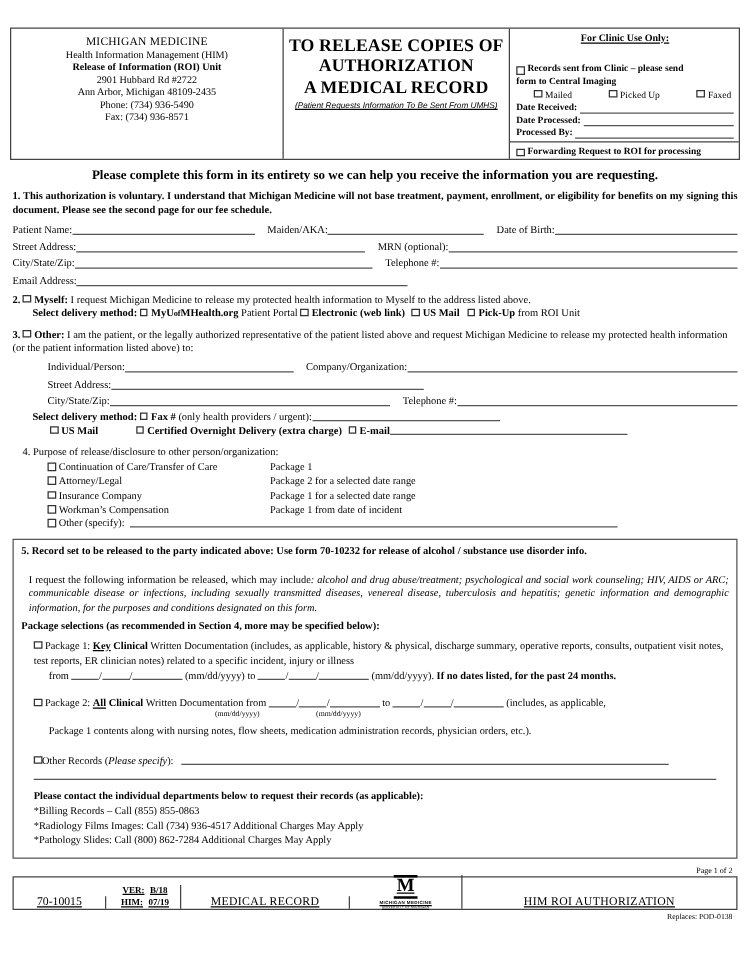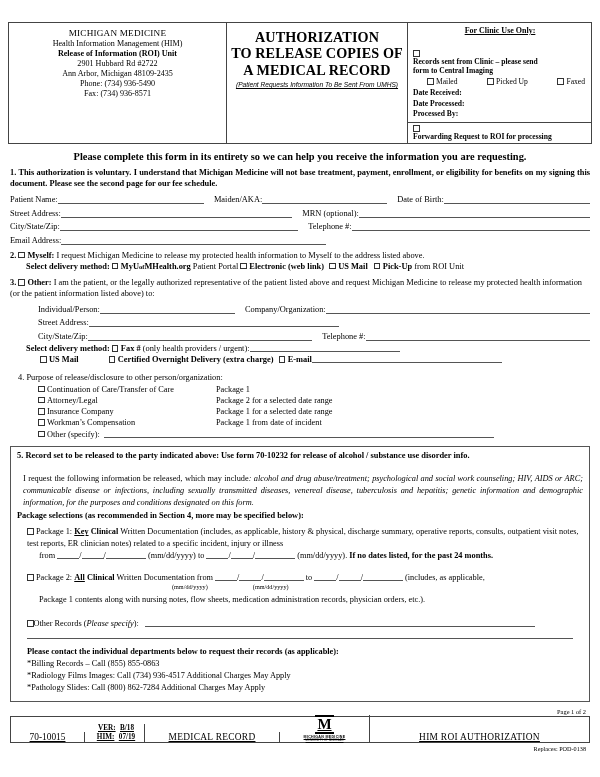--- a/index.html
+++ b/index.html
@@ -73,21 +73,21 @@
     line-height: 1.28;
   }
   .hdr-right .clinic-title {
     text-align: center;
     font-weight: bold;
     text-decoration: underline;
     font-size: 8px;
     margin-bottom: 14px;
   }
   .hdr-right .b { font-weight: bold; }
-  .hdr-right .row { display: flex; align-items: flex-start; flex-direction: column; }
+  .hdr-right .row { display: flex; align-items: flex-end; }
   .hdr-right .mpf {
     display: flex;
     justify-content: space-between;
     padding: 1px 2px 1px 14px;
     align-items: flex-end;
   }
   .hdr-right .mpf span { white-space: nowrap; }
   .dline {
     display: inline-block;
     border-bottom: 1px solid #555;
@@ -259,22 +259,22 @@
       <div class="l1">MICHIGAN MEDICINE</div>
       <div class="l2">Health Information Management (HIM)</div>
       <div class="l3">Release of Information (ROI) Unit</div>
       <div class="ln">2901 Hubbard Rd #2722</div>
       <div class="ln">Ann Arbor, Michigan 48109-2435</div>
       <div class="ln">Phone: (734) 936-5490</div>
       <div class="ln">Fax: (734) 936-8571</div>
     </div>
 
     <div class="hdr-mid">
+      <div class="t">TO RELEASE COPIES OF</div>
       <div class="t">AUTHORIZATION</div>
-      <div class="t">TO RELEASE COPIES OF</div>
       <div class="t">A MEDICAL RECORD</div>
       <div class="sub">(Patient Requests Information To Be Sent From UMHS)</div>
     </div>
 
     <div class="hdr-right">
       <div class="clinic-title">For Clinic Use Only:</div>
       <div class="row">
         <span class="cb"></span>
         <span class="b">Records sent from Clinic – please send</span>
       </div>

